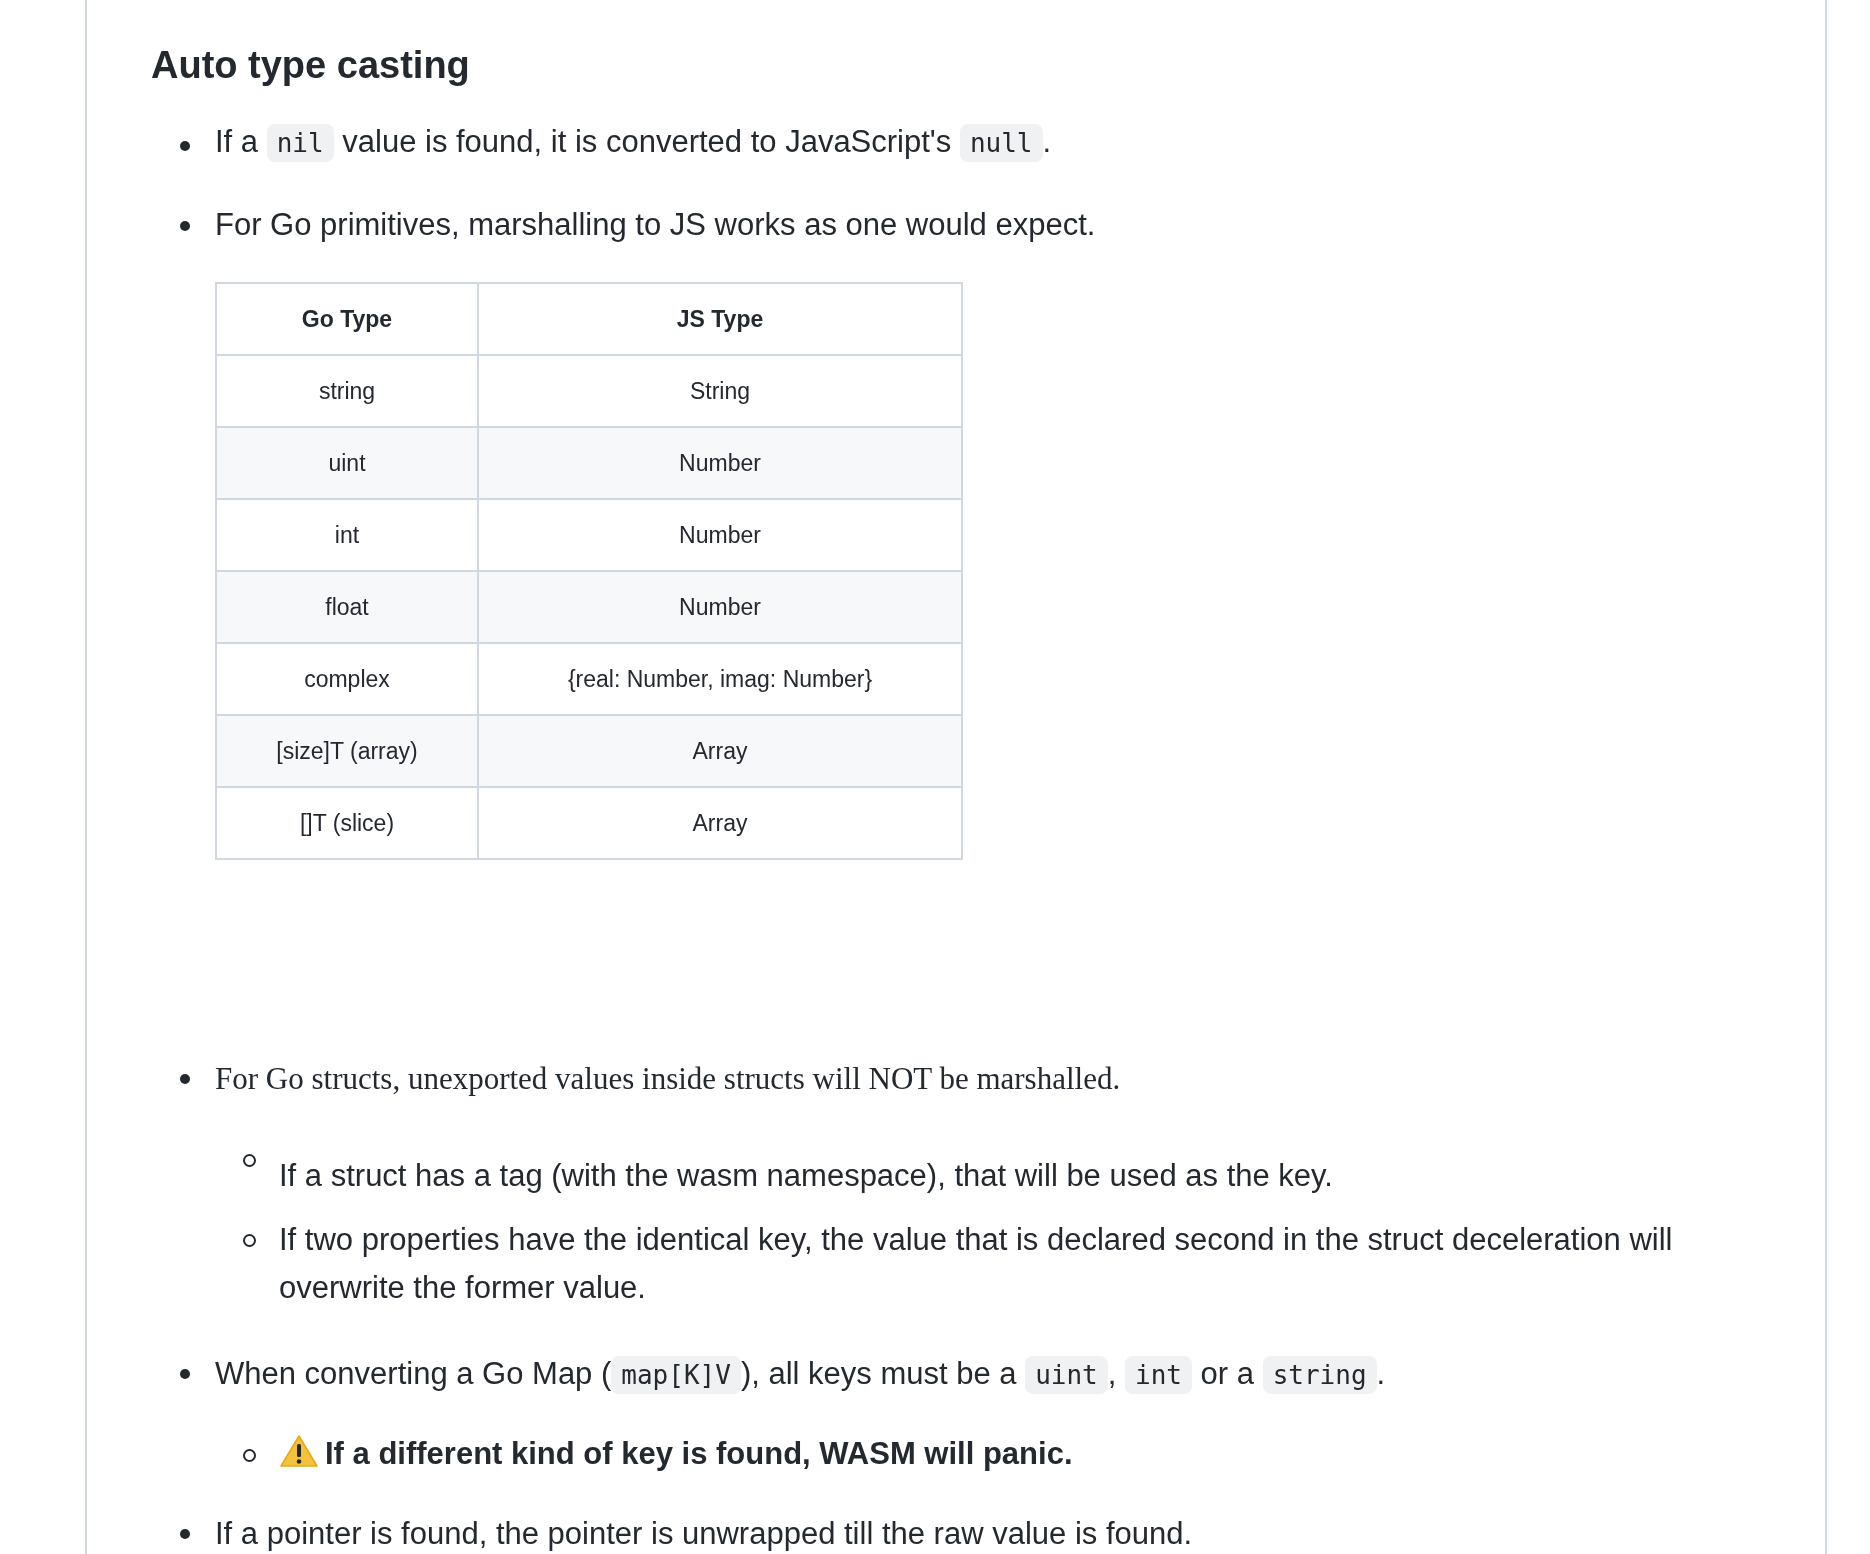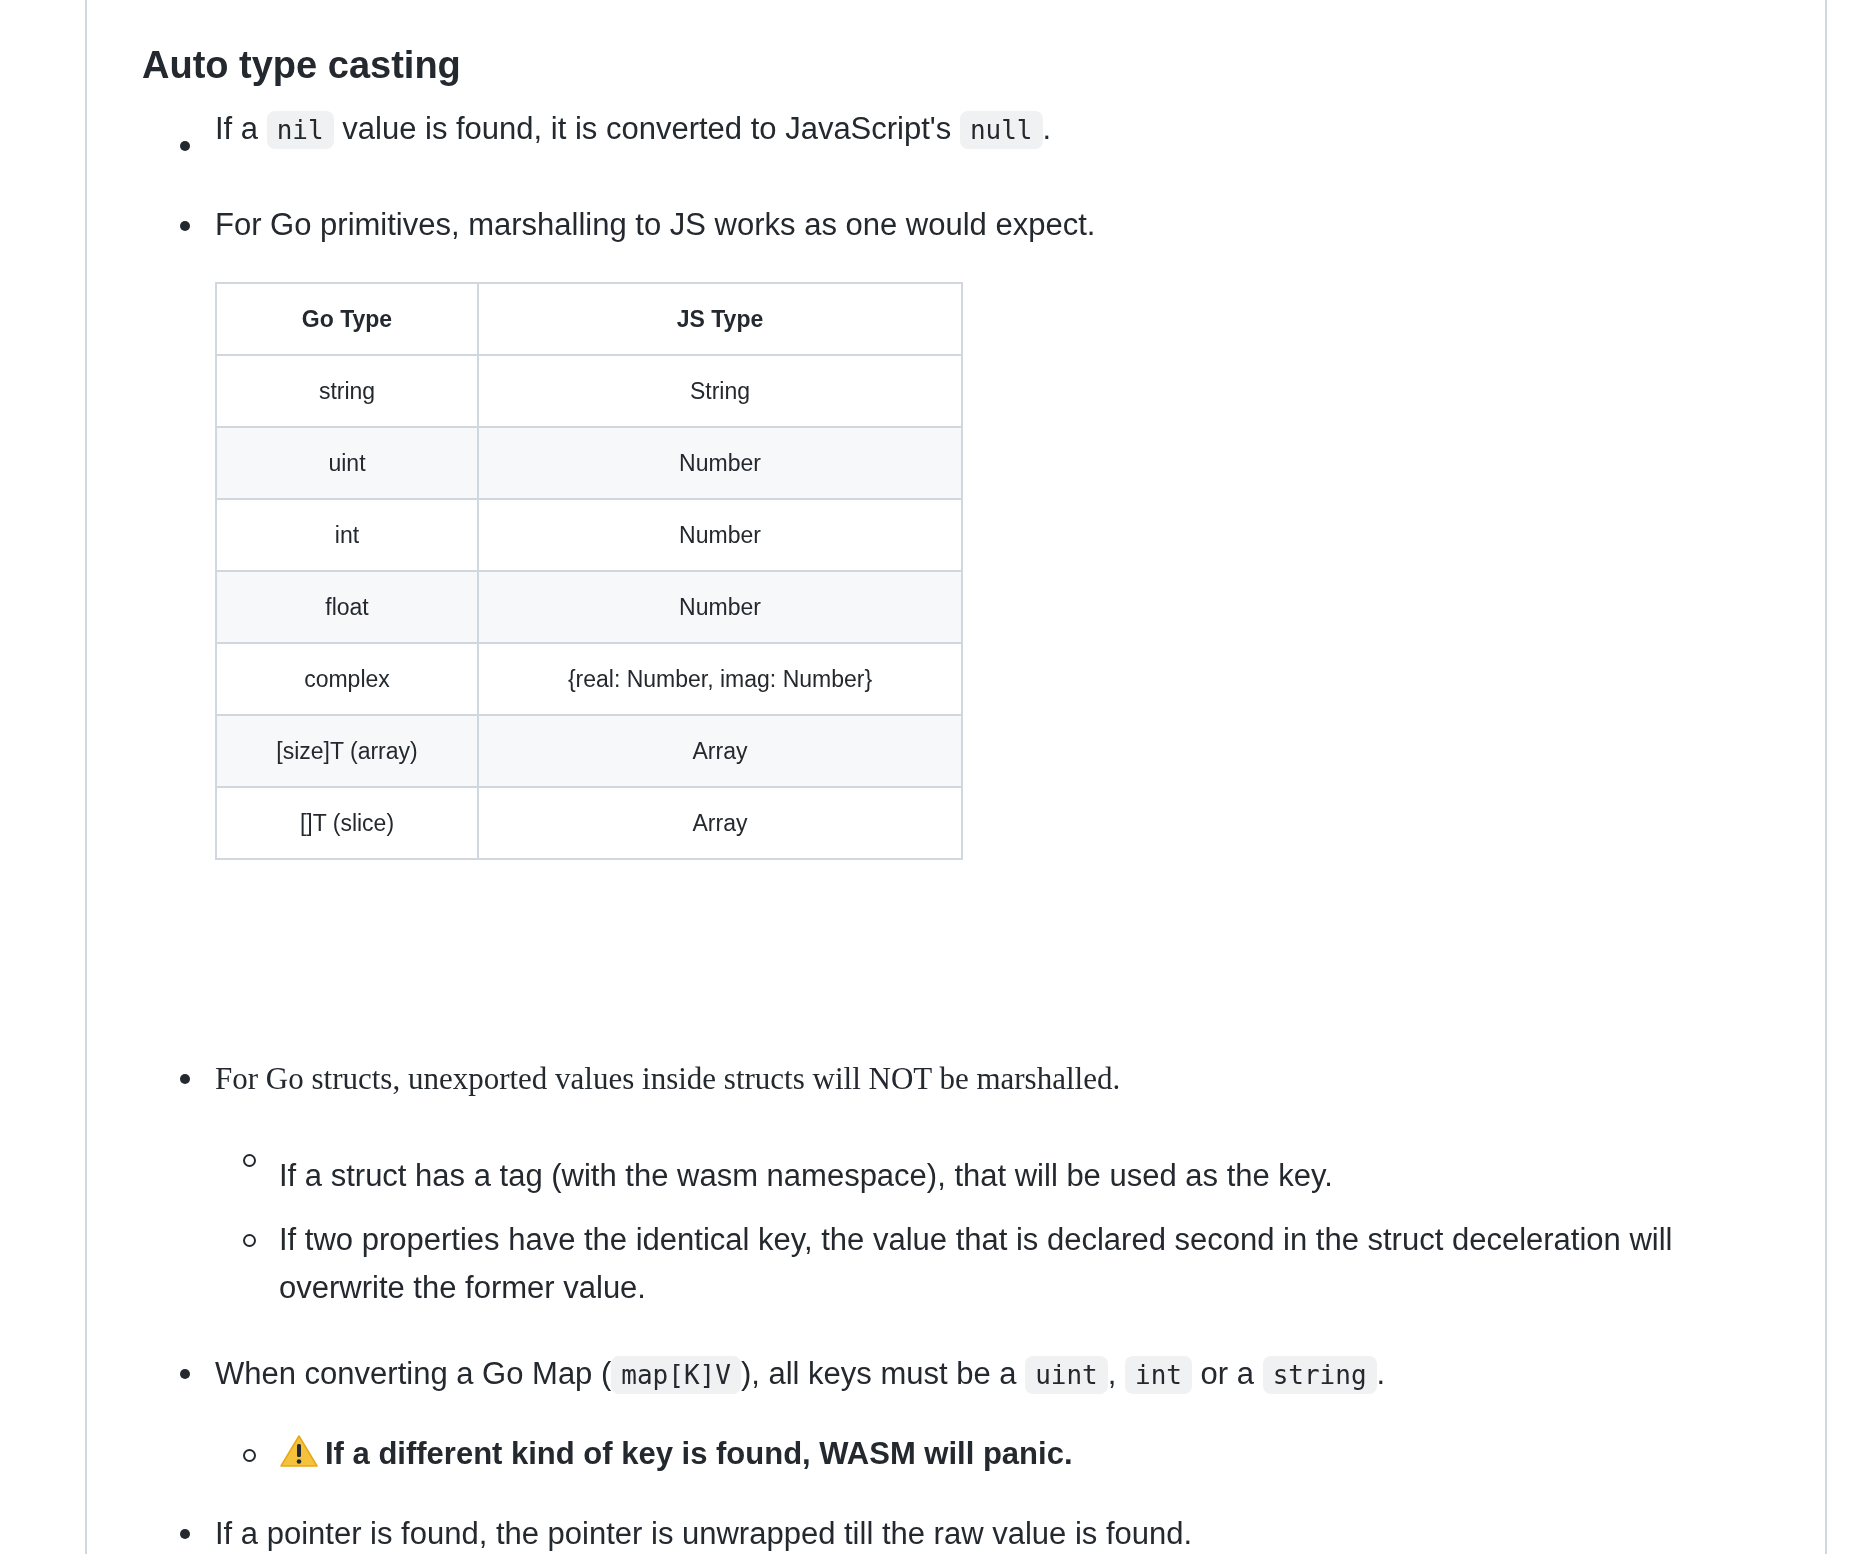--- a/index.html
+++ b/index.html
@@ -7,21 +7,21 @@
     width: 1870px; height: 1554px; position: relative; overflow: hidden;
     font-family: "Liberation Sans", "DejaVu Sans", sans-serif;
     color: #24292f;
   }
   .box {
     position: absolute; left: 85px; top: -2px; width: 1742px; height: 1560px;
     border-left: 2px solid #d0d7de; border-right: 2px solid #d0d7de;
     box-sizing: border-box;
   }
   .heading {
-    position: absolute; left: 142px; top: 40px; margin: 0;
+    position: absolute; left: 151px; top: 40px; margin: 0;
     font-size: 38px; font-weight: 700; line-height: 50px; color: #24292f;
   }
   .line {
     position: absolute; font-size: 31px; line-height: 48px; white-space: nowrap;
     color: #24292f;
   }
   .wrap { white-space: normal; }
   .bullet {
     position: absolute; width: 10px; height: 10px; border-radius: 50%;
     background: #24292f;
@@ -53,21 +53,21 @@
   }
 </style>
 </head>
 <body>
 
 <div class="box"></div>
 
 <h3 class="heading">Auto type casting</h3>
 
 <span class="bullet" style="left:180px; top:141px;"></span>
-<div class="line" style="left:215px; top:105px;"><span>If a </span><code>nil</code><span> value is found, it is converted to JavaScript's </span><code>null</code><span>.</span></div>
+<div class="line" style="left:215px; top:118px;"><span>If a </span><code>nil</code><span> value is found, it is converted to JavaScript's </span><code>null</code><span>.</span></div>
 
 <span class="bullet" style="left:180px; top:221px;"></span>
 <div class="line" style="left:215px; top:201px;">For Go primitives, marshalling to JS works as one would expect.</div>
 
 <table>
   <thead>
     <tr>
       <th class="c1">Go Type</th>
       <th class="c2">JS Type</th>
     </tr>

